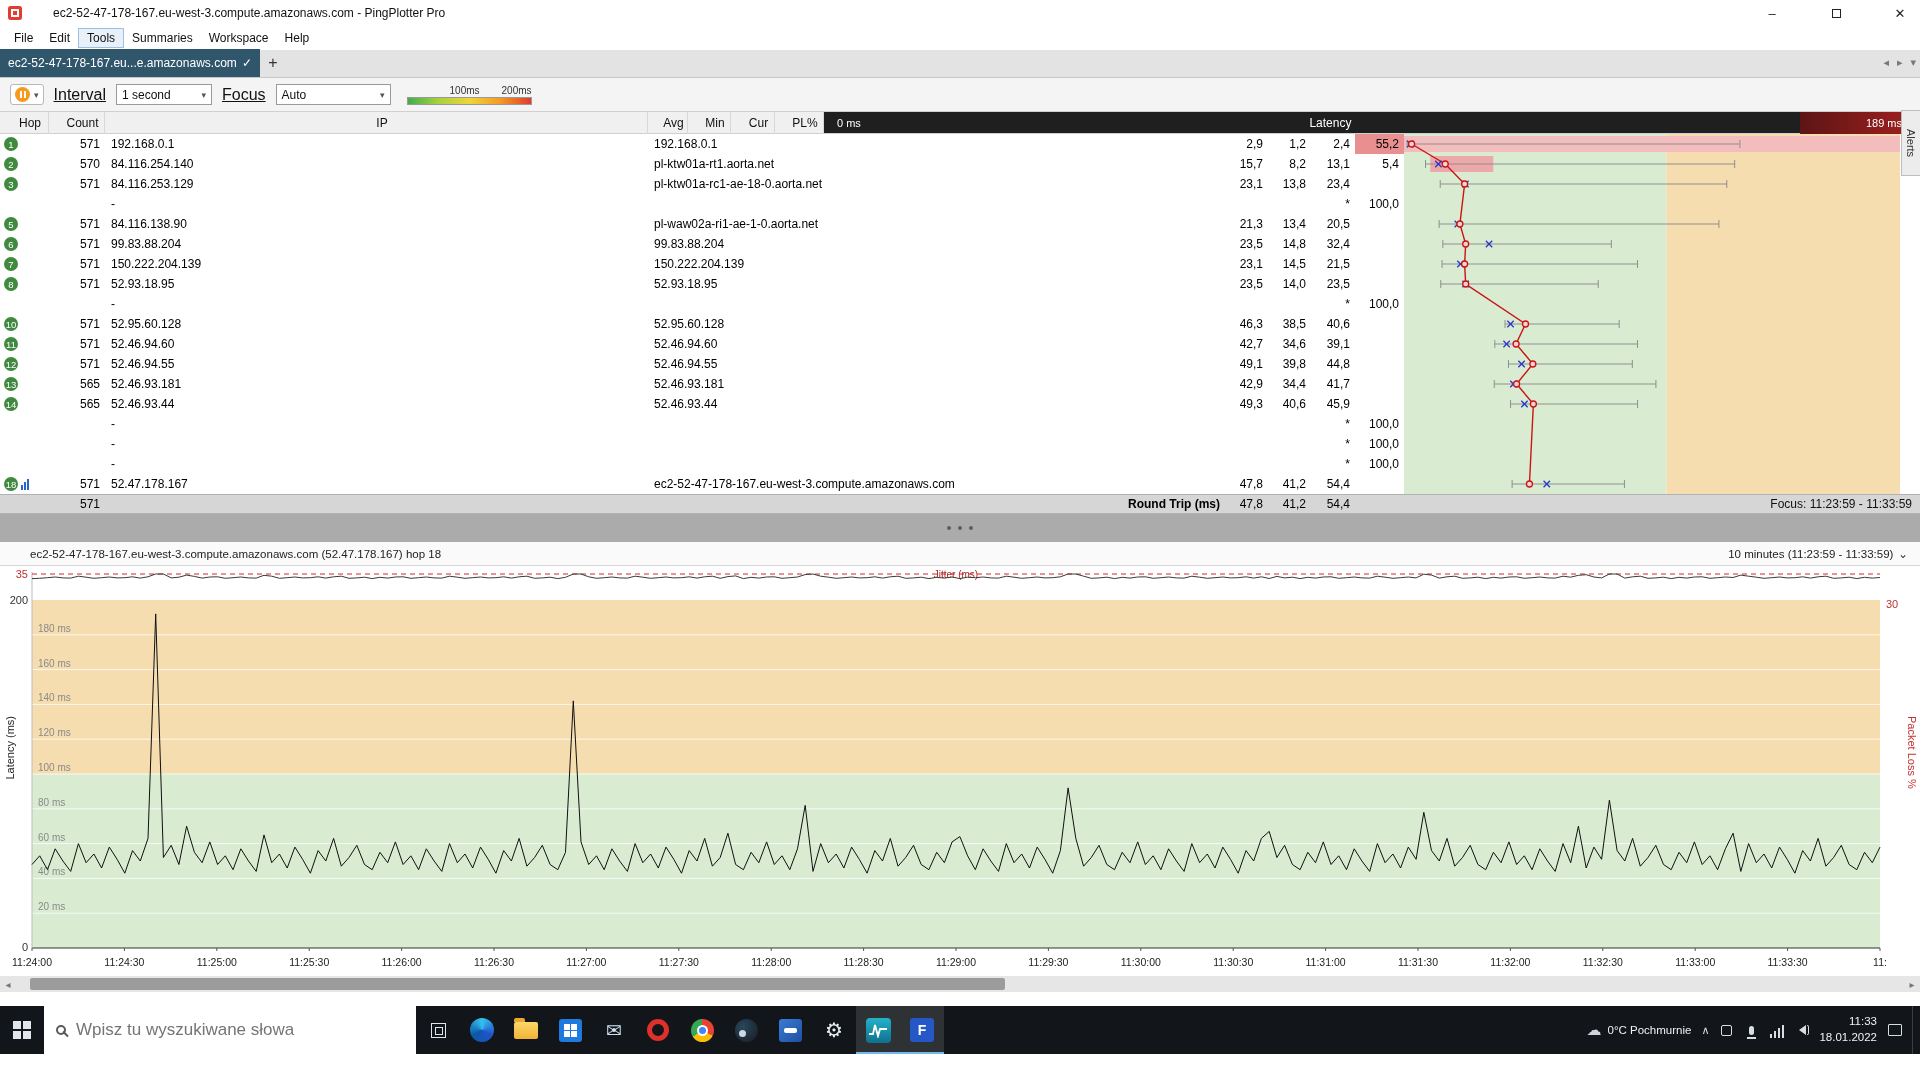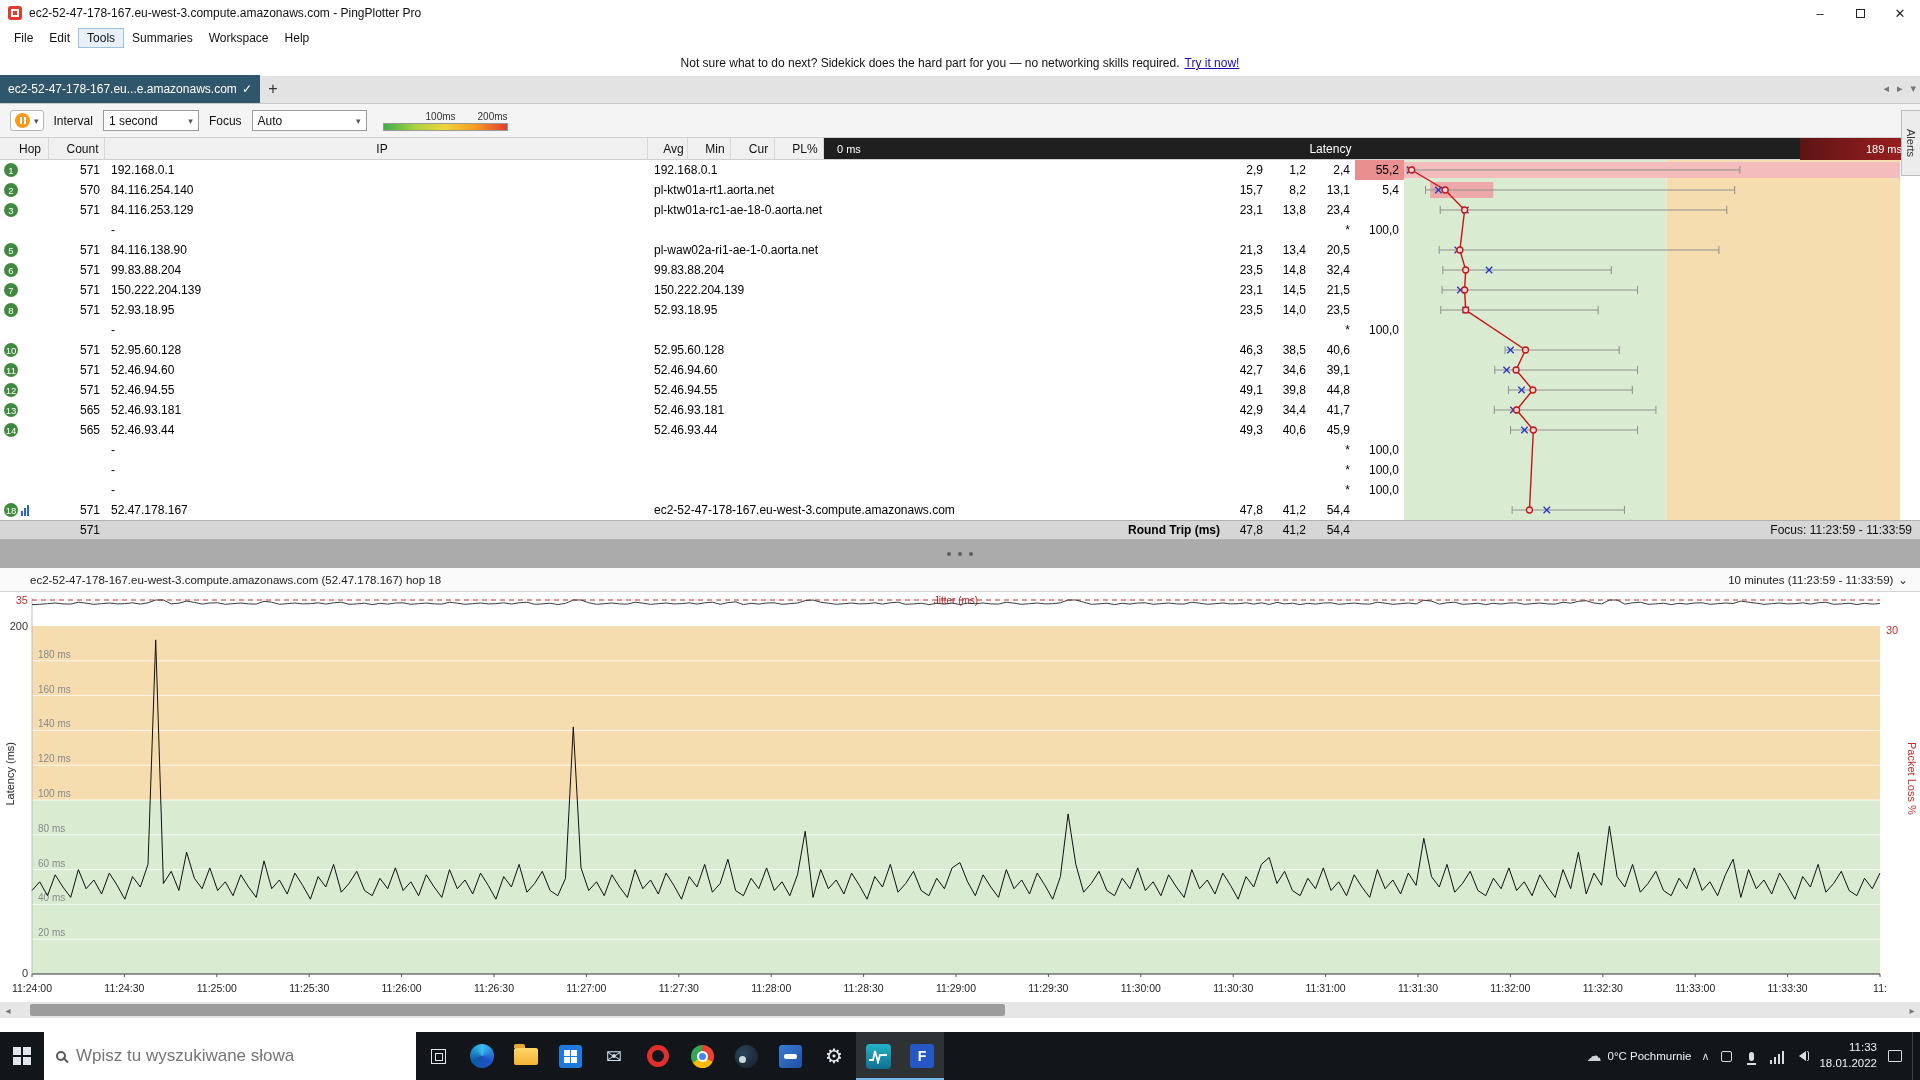--- a/index.html
+++ b/index.html
@@ -1,21 +1,21 @@
 <!DOCTYPE html>
 <html><head>
 <meta charset="utf-8">
 <style>
   * { margin:0; padding:0; box-sizing:border-box; }
   html,body { width:1920px; height:1080px; overflow:hidden; }
   body { font-family:"Liberation Sans", sans-serif; background:#fff; }
   .screen { position:relative; width:1920px; height:1080px; background:#fff; overflow:hidden; }
 
   
-  .titlebar { height:26px; display:flex; align-items:center; padding-left:8px; background:#fff; }
+  .titlebar { height:26px; display:flex; align-items:center; padding-left:8px; background:#fff;gap:24px; }
   .app-ico { width:14px; height:14px; background:#e23c2e; border-radius:3px; margin-right:7px;
              box-shadow:inset 0 0 0 3px #e23c2e, inset 0 0 0 5px #fff; }
   .title { font-size:12px; color:#111; flex:1; }
   .wctl { width:40px; height:26px; display:flex; align-items:center; justify-content:center;
           font-size:13px; color:#222; cursor:default; }
   .maxbox { width:9px; height:9px; border:1px solid #222; display:inline-block; }
 
   
   .menubar { height:24px; display:flex; align-items:center; padding-left:6px; background:#fff; }
   .menu-item { padding:2px 8px; font-size:12px; color:#111; }
@@ -41,21 +41,21 @@
                    padding:0 10px; border-bottom:1px solid #d0d0d0; }
   .t-title { font-size:12.5px; color:#111; flex:1; }
   .t-title b { font-size:13px; }
   .t-controls { display:flex; align-items:center; gap:10px; }
   .pausectl { display:flex; align-items:center; border:1px solid #b8b8b8; background:#fff;
               border-radius:3px; padding:2px 4px; gap:4px; }
   .pause-circle { width:15px; height:15px; border-radius:50%; background:#f59a1c; display:flex;
                   align-items:center; justify-content:center; gap:2px; }
   .pause-circle span { width:2px; height:7px; background:#fff; display:block; }
   .ctl-caret, .sel-caret { font-size:9px; color:#555; }
-  .ctl-label { font-size:12px; color:#111; }
+  .ctl-label { font-size:16px; color:#111;text-decoration:underline; }
   .sel { display:flex; align-items:center; justify-content:space-between; border:1px solid #9a9a9a;
          background:#fff; height:21px; padding:0 5px; font-size:12px; color:#111; }
   .sel-interval { width:96px; }
   .sel-focus { width:115px; }
   .legend { width:125px; margin-left:6px; }
   .legend-labels { display:flex; justify-content:flex-end; gap:22px; font-size:10px; color:#333; margin-bottom:1px; }
   .legend-bar { height:8px; border:1px solid #999;
                 background:linear-gradient(to right,#3fae4c,#a8d23e,#f0d43a,#f59a23,#e03c30); }
 
   
@@ -188,24 +188,20 @@
 
   <div class="menubar" id="menubar">
       <div class="menu-item">File</div>
       <div class="menu-item">Edit</div>
       <div class="menu-item menu-active">Tools</div>
       <div class="menu-item">Summaries</div>
       <div class="menu-item">Workspace</div>
       <div class="menu-item">Help</div>
     </div>
 
-  <div class="noticebar">
-    <span>Not sure what to do next? Sidekick does the hard part for you — no networking skills required.</span>
-    <a class="notice-link">Try it now!</a>
-  </div>
 
   <div class="tabbar">
     <div class="tab">
       <span class="tab-label">ec2-52-47-178-167.eu...e.amazonaws.com</span>
       <span class="tab-check">✓</span>
     </div>
     <div class="newtab">+</div>
     <div class="tab-arrows">
       <span>◂</span>
       <span>▸</span>

